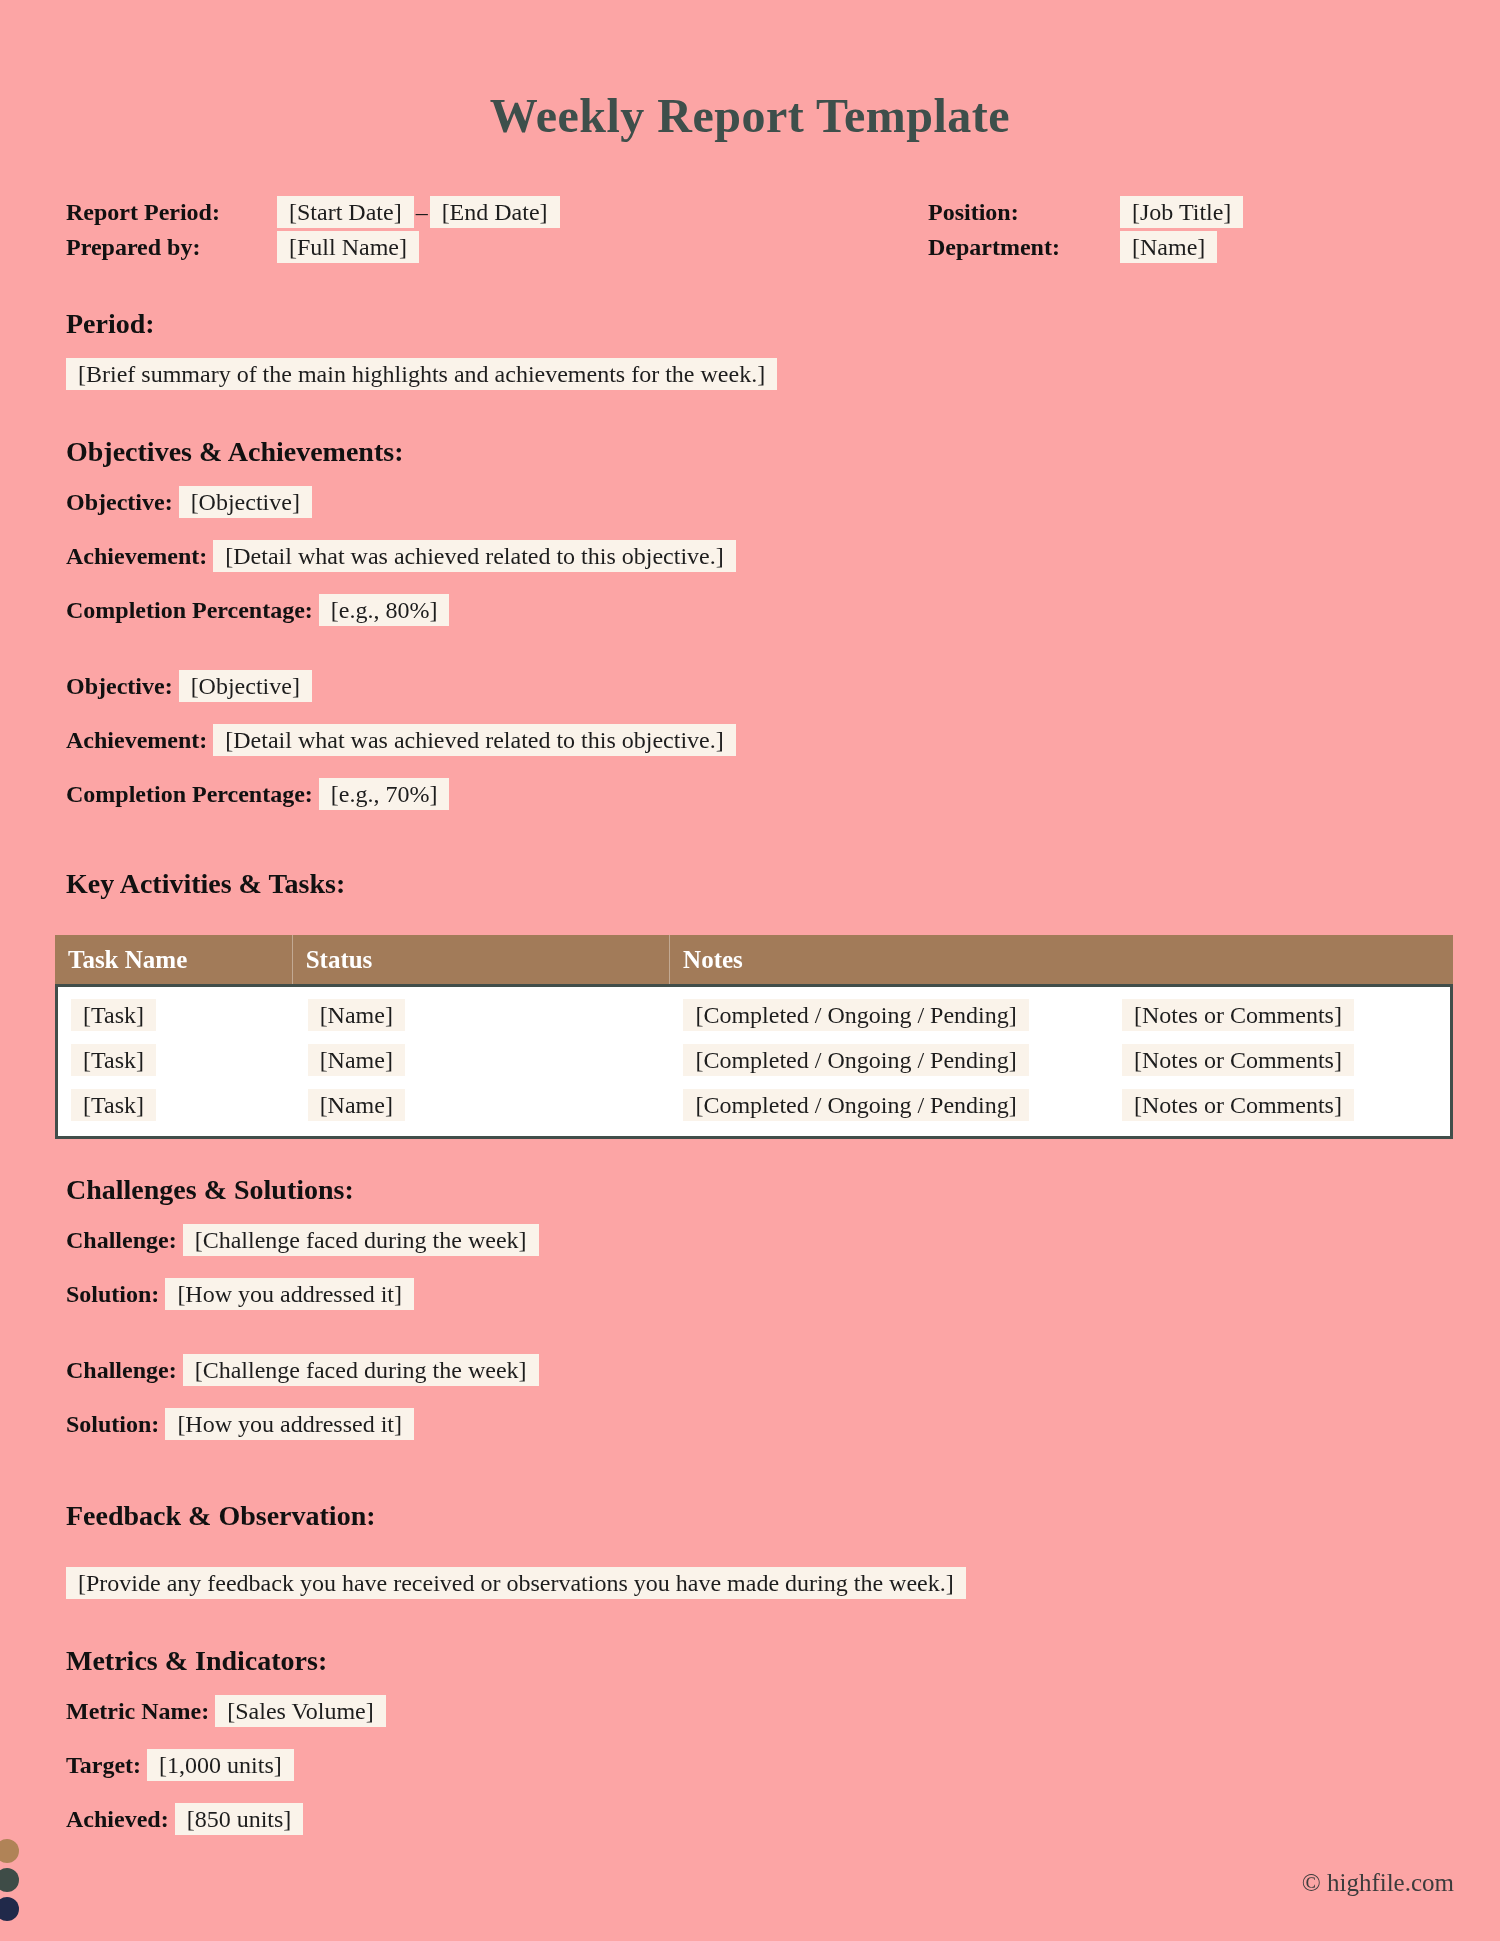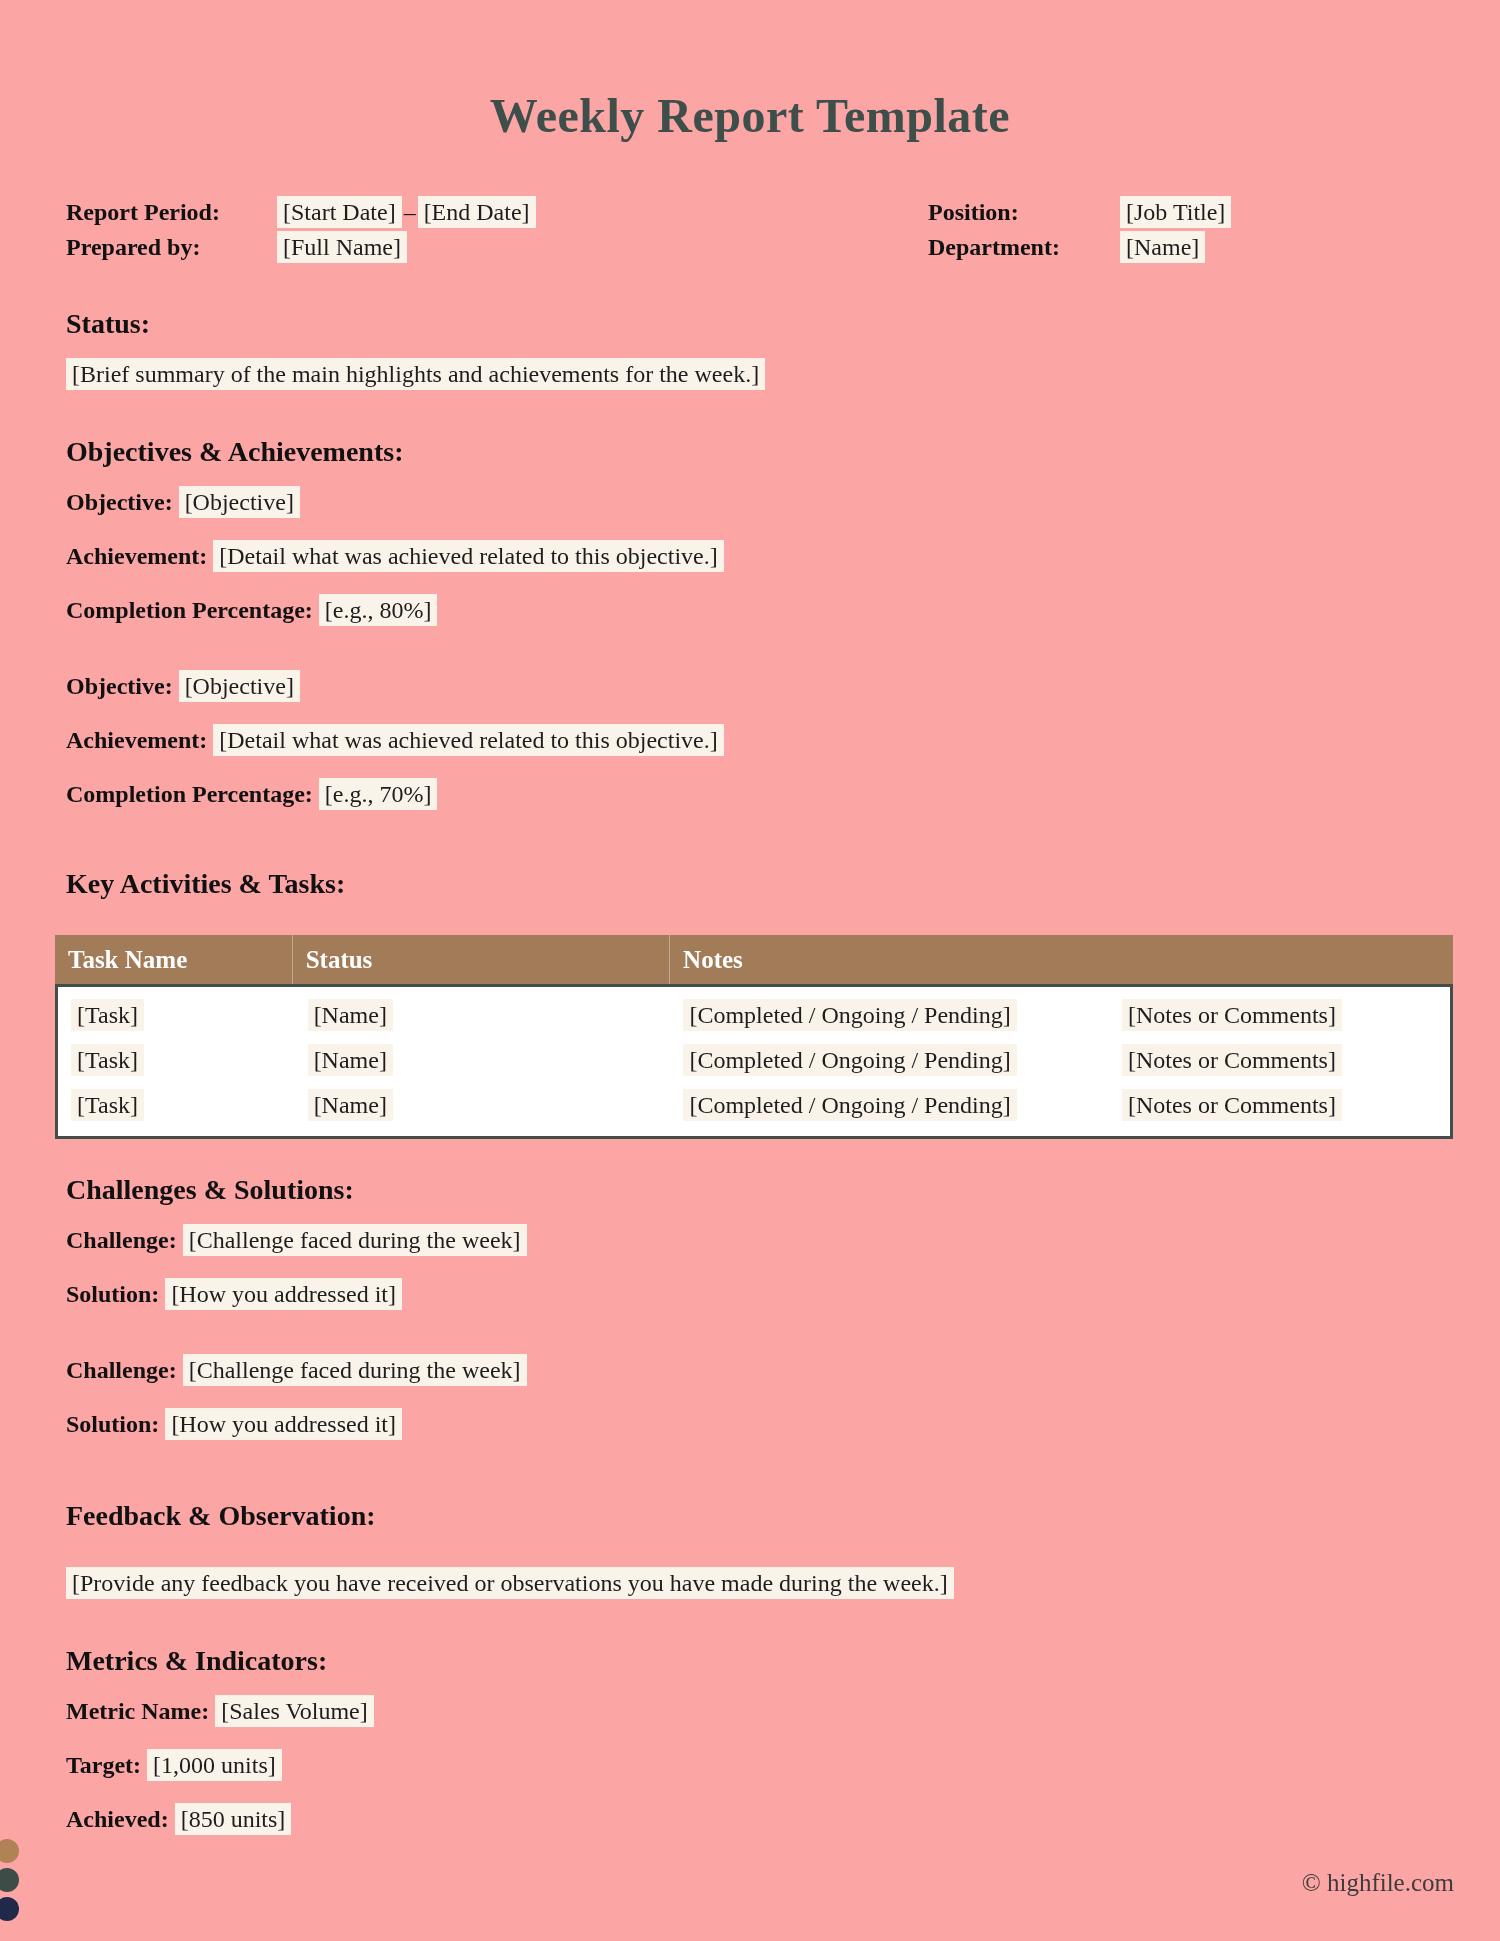--- a/index.html
+++ b/index.html
@@ -26,21 +26,21 @@
   .meta {
     margin-top:56px;
     display:grid;
     grid-template-columns:211px 651px 192px auto;
     row-gap:8px;
     font-size:24px;
     align-items:baseline;
   }
   .meta .label { font-weight:700; color:#111; }
 
-  .hl { background:#faf3ea; padding:3px 6px; }
+  .hl { background:#faf3ea; padding:3px 12px; }
   .dash { padding:0 2px; }
 
   h2.sec {
     font-size:28px;
     font-weight:700;
     color:#111;
     line-height:34px;
   }
   p.line { font-size:24px; line-height:30px; }
   p.line .lbl { font-weight:700; color:#111; }
@@ -108,21 +108,21 @@
       <span class="label">Prepared by:</span>
       <span>
         <span class="hl">[Full Name]</span>
       </span>
       <span class="label">Department:</span>
       <span>
         <span class="hl">[Name]</span>
       </span>
     </div>
 
-    <h2 class="sec mt-sec">Status:</h2>
+    <h2 class="sec mt-sec">Period:</h2>
     <p class="line mt-body">
       <span class="hl">[Brief summary of the main highlights and achievements for the week.]</span>
     </p>
 
     <h2 class="sec mt-sec">Objectives &amp; Achievements:</h2>
 
     <p class="line mt-body">
       <span class="lbl">Objective:</span>
       <span class="hl">[Objective]</span>
     </p>

